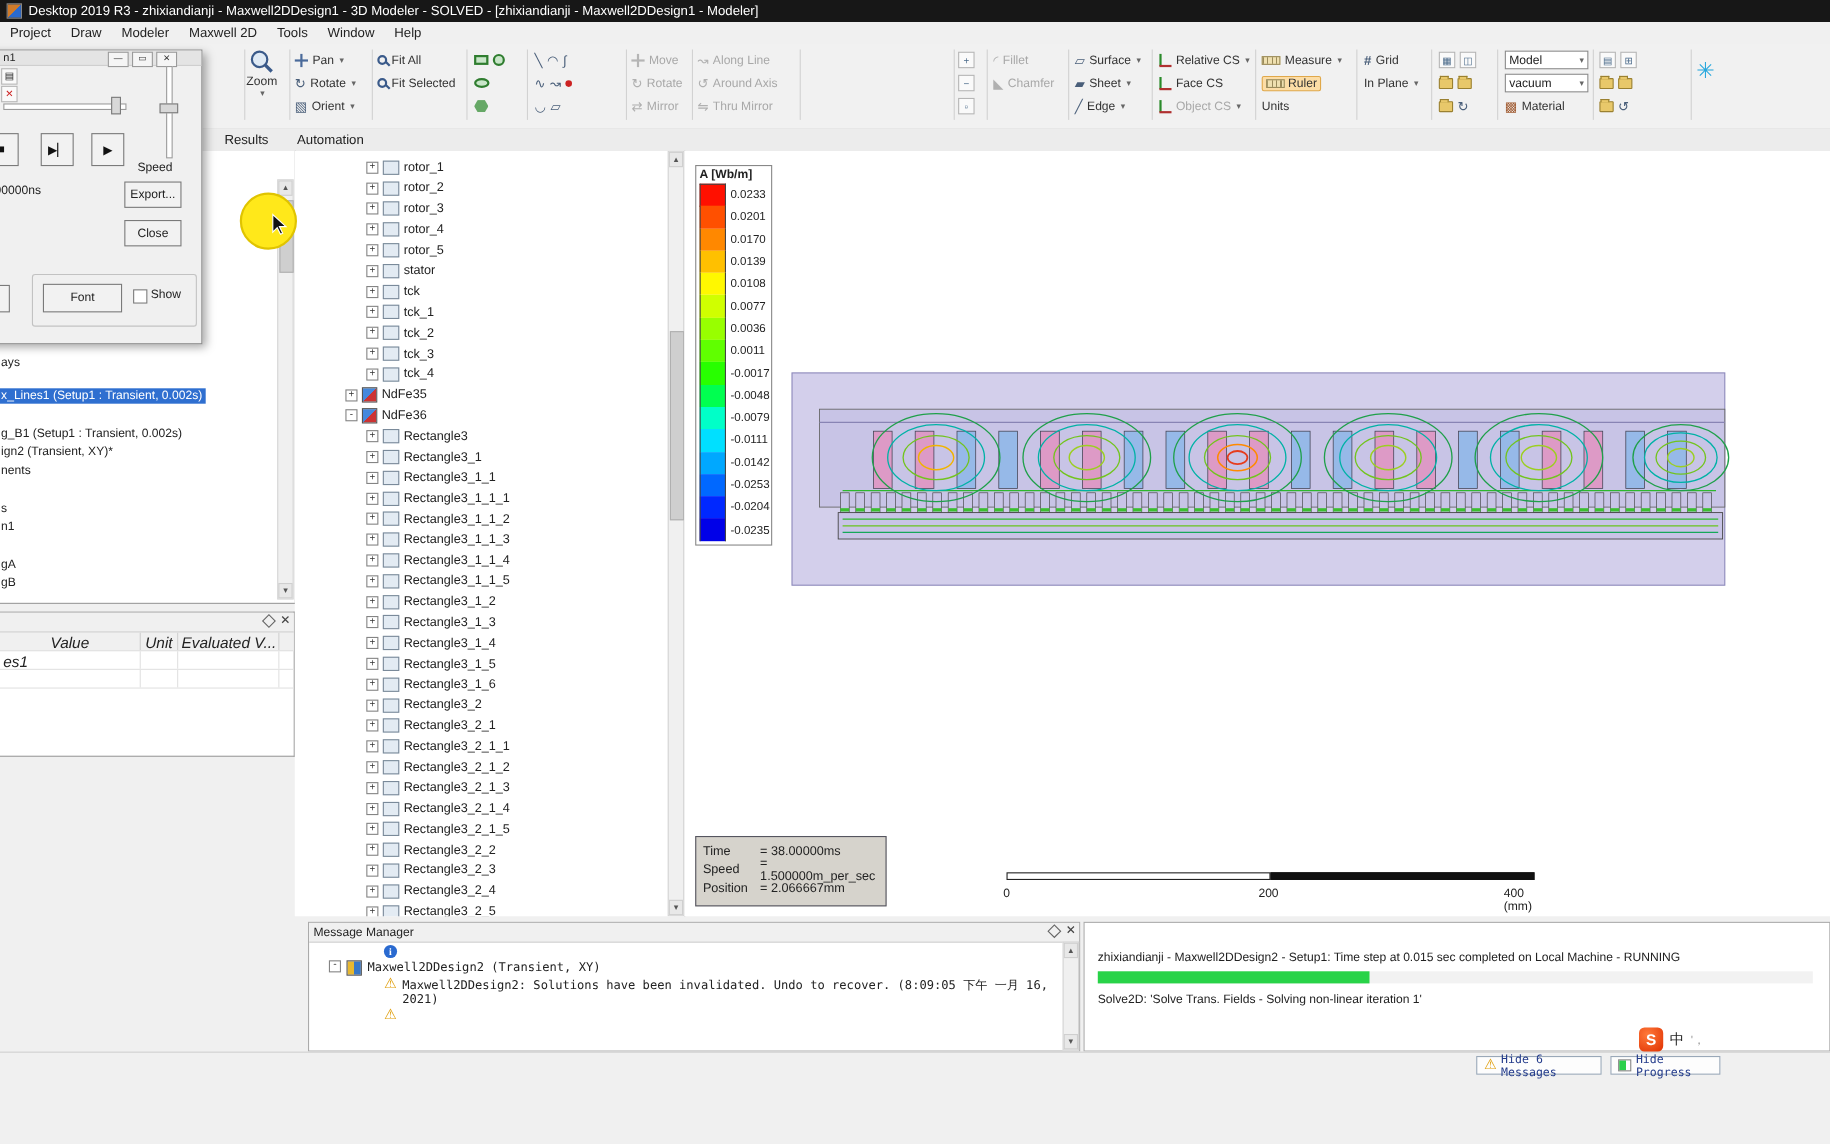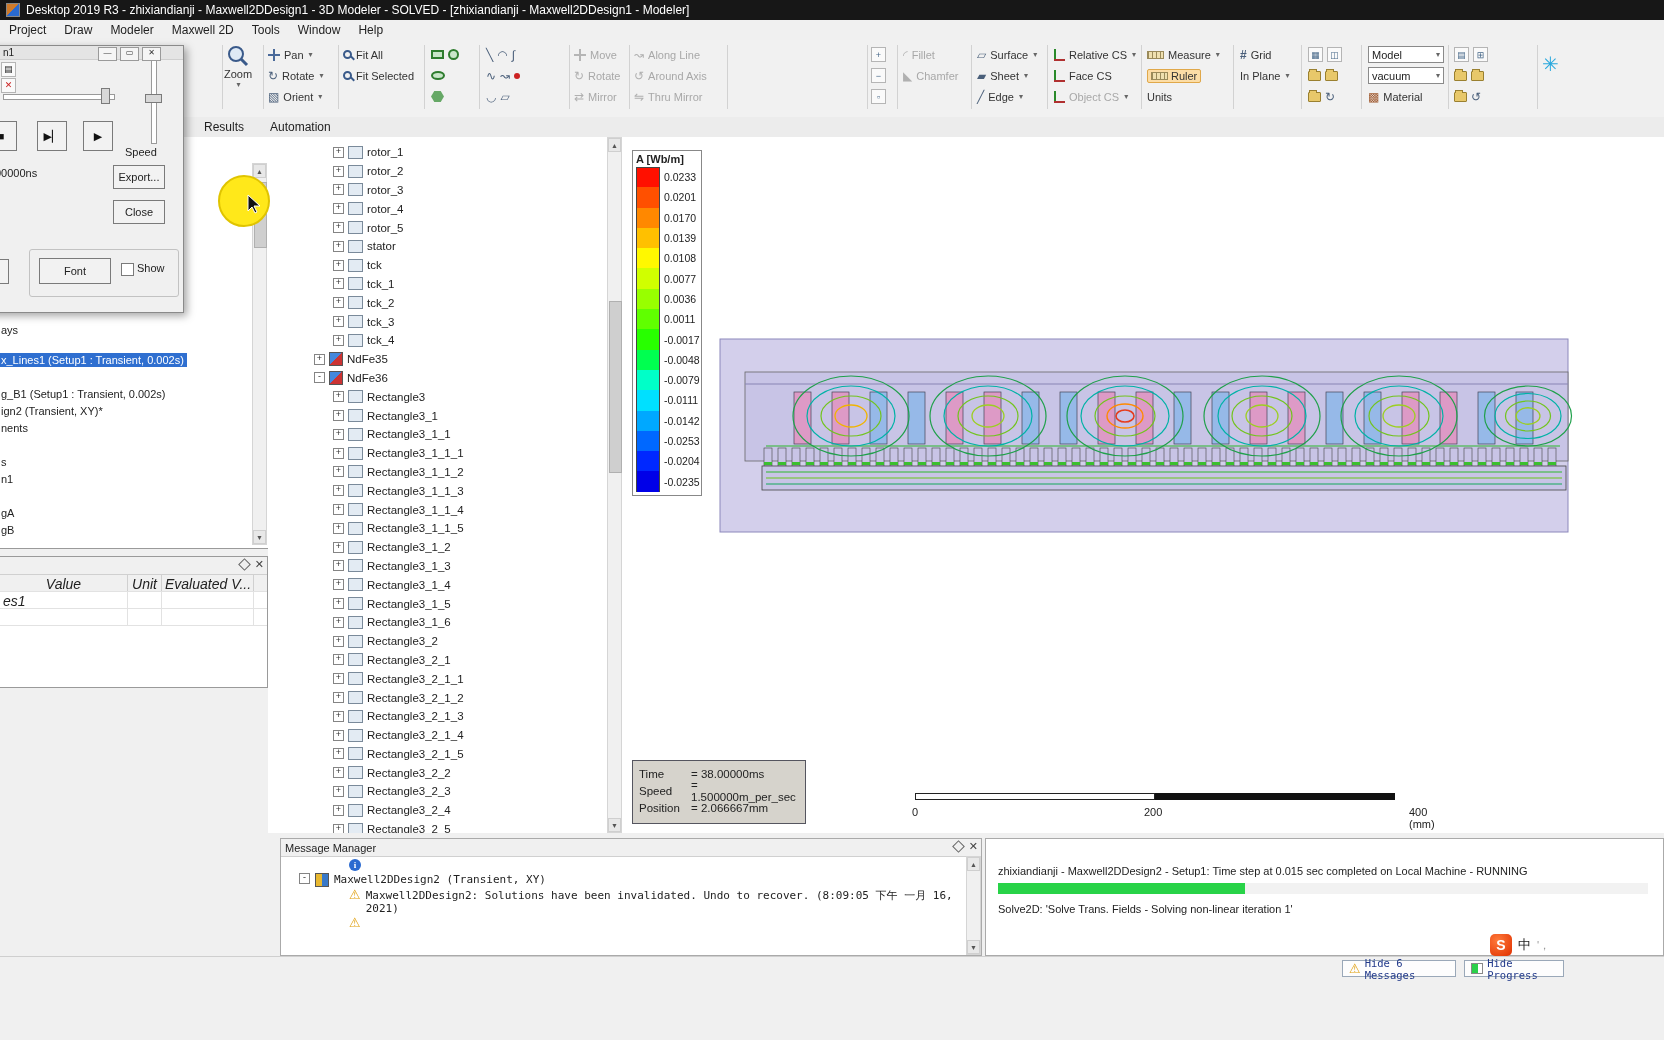--- a/index.html
+++ b/index.html
@@ -930,21 +930,21 @@
         <span class="sb-k">Position</span>
         <span>= 2.066667mm</span>
       </div>
   </div>
 
   <div id="ruler">
     <span class="ruler-seg" id="ruler-white"></span>
     <span class="ruler-seg" id="ruler-black"></span>
     <span class="ruler-lbl" style="left:-3px">0</span>
     <span class="ruler-lbl" style="left:229px">200</span>
-    <span class="ruler-lbl" style="left:494px">400 (mm)</span>
+    <span class="ruler-lbl" style="left:452px">400 (mm)</span>
   </div>
 </div>
 
 <div id="msg-panel">
   <div class="panel-titlebar">
     <span>Message Manager</span>
     <span class="pt-icons">
       <span class="i-pin"></span>
       <span class="i-x">✕</span>
     </span>

